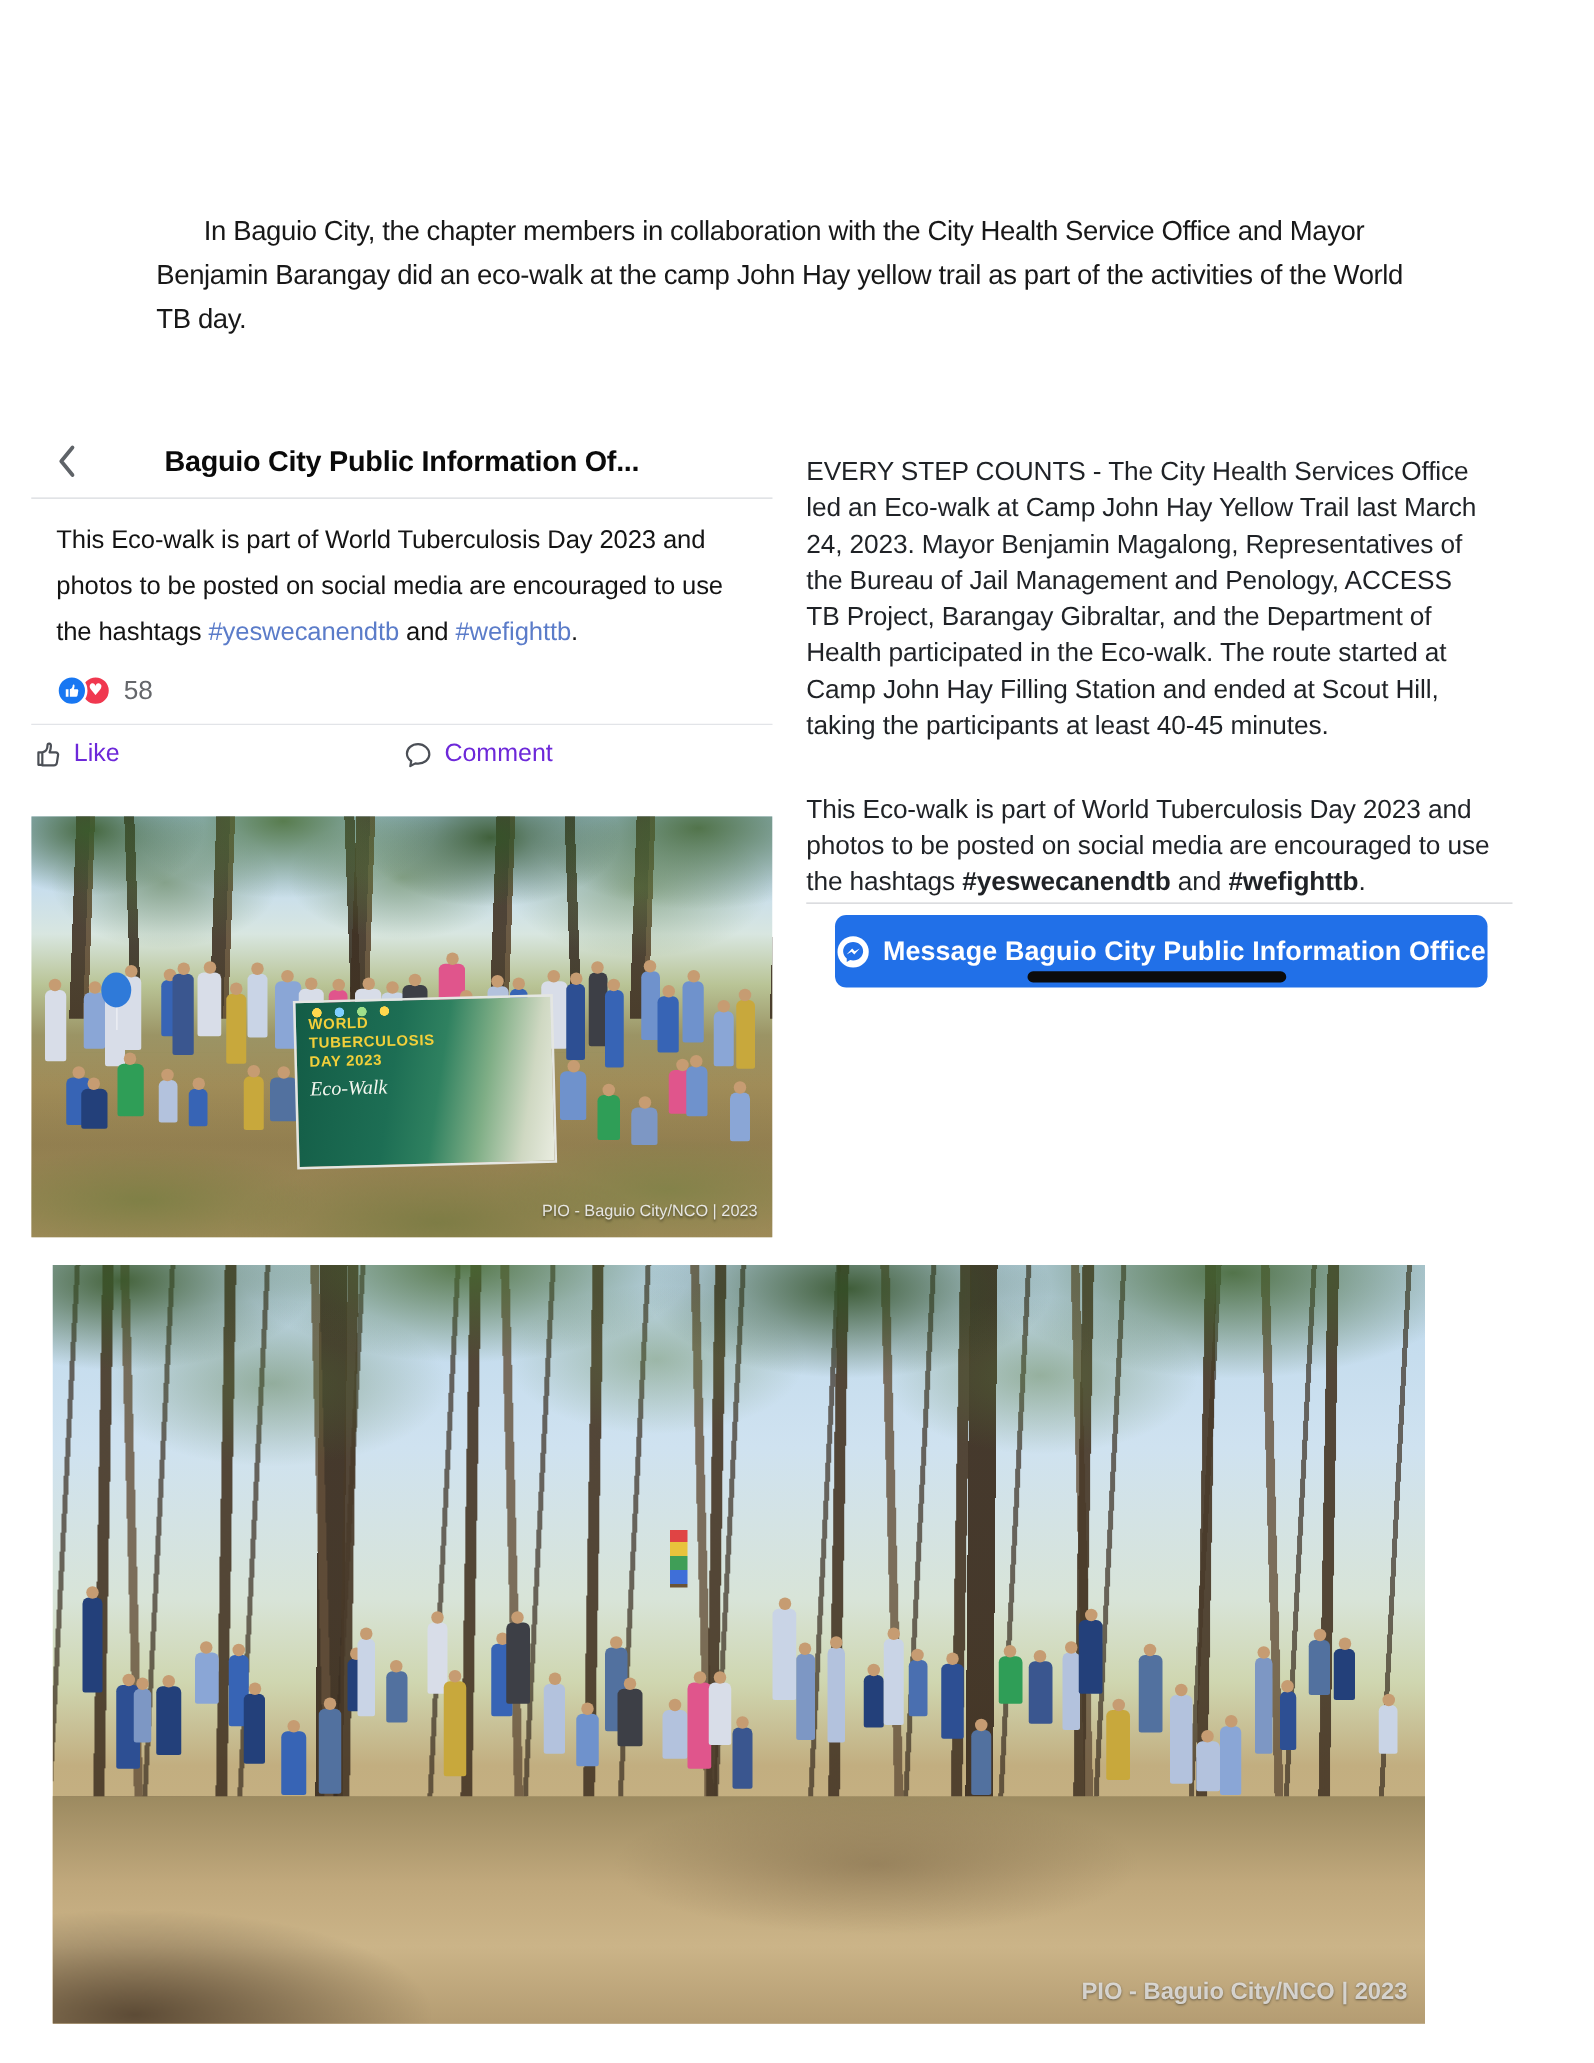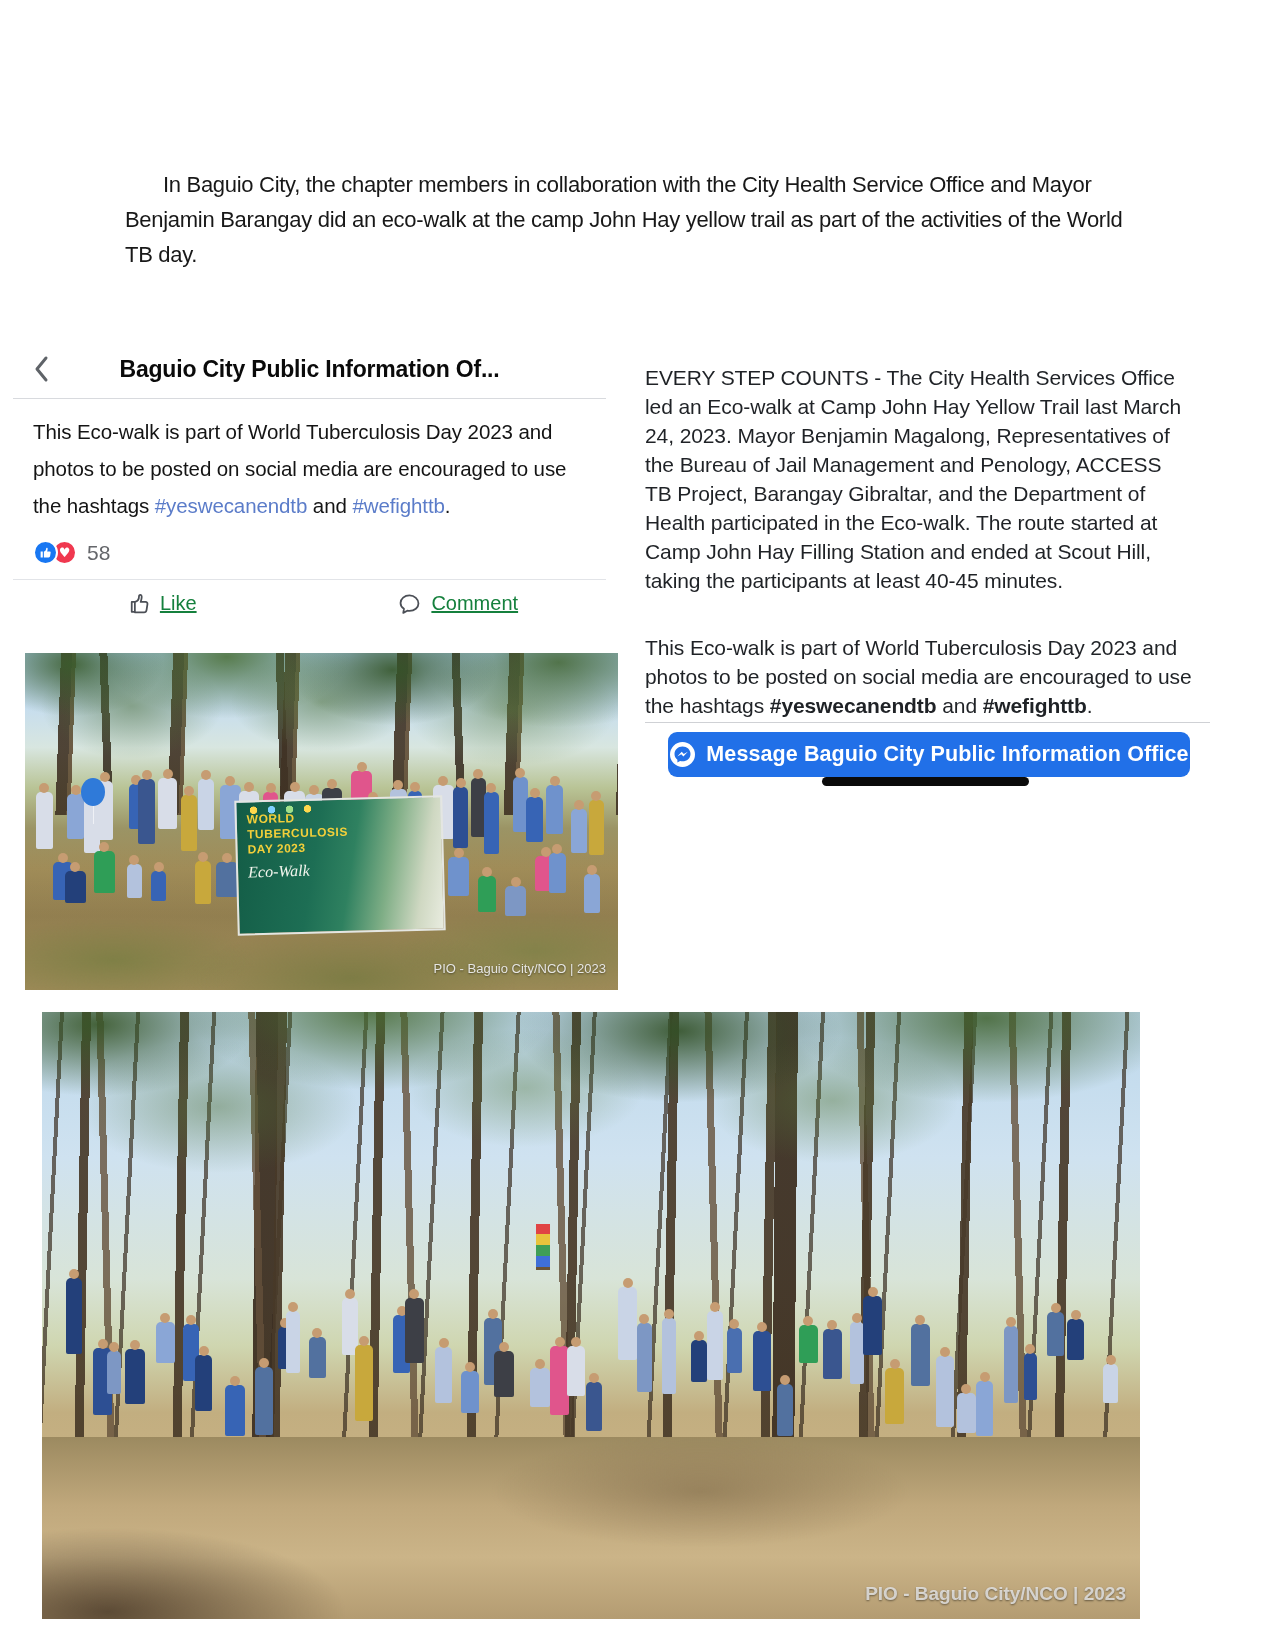--- a/index.html
+++ b/index.html
@@ -5,37 +5,37 @@
   html,body{margin:0;padding:0;background:#ffffff;}
   #page{position:relative;width:1275px;height:1650px;background:#fff;overflow:hidden;
         font-family:"Liberation Sans",sans-serif;color:#111;}
 
   
   .intro{position:absolute;left:125px;top:145px;width:1020px;
          font-size:22px;line-height:35px;letter-spacing:-0.3px;color:#181818;
          text-indent:38px;}
 
   
-  .fb{position:absolute;left:13px;top:340px;width:593px;}
+  .fb{position:absolute;left:25px;top:340px;width:593px;}
   .fb-header{position:relative;height:58px;display:flex;align-items:center;}
   .fb-back{position:absolute;left:16px;top:14px;width:26px;height:30px;cursor:pointer;}
   .fb-title{width:100%;text-align:center;font-weight:bold;font-size:23px;color:#0a0a0a;letter-spacing:-0.2px;}
   .fb-divider{height:1px;background:#d8dade;margin:0 -0px;}
   .fb-posttext{margin:14px 20px 0 20px;font-size:20.5px;line-height:37px;color:#141414;letter-spacing:-0.1px;}
   .link{color:#5b7cc9;text-decoration:none;cursor:pointer;}
   .fb-reactions{display:flex;align-items:center;margin:16px 20px 14px 20px;cursor:pointer;}
   .rx{width:25px;height:25px;border-radius:50%;display:flex;align-items:center;justify-content:center;
       border:2px solid #fff;box-sizing:border-box;}
   .rx-like{background:#1877f2;z-index:2;}
   .rx-love{background:#f0384f;margin-left:-6px;z-index:1;color:#fff;font-size:13px;
            font-family:"DejaVu Sans",sans-serif;line-height:1;}
   .rx-count{margin-left:10px;font-size:21px;color:#65676b;}
   .fb-actions{display:flex;height:46px;border-top:1px solid #e2e4e8;}
-  .fb-action{flex:1;display:flex;align-items:center;justify-content:center;gap:9px;
-             color:#15803d;font-size:20px;cursor:pointer;text-decoration:underline;}
+  .fb-action{flex:1;display:flex;align-items:center;gap:9px;
+             color:#6d28d9;font-size:20px;cursor:pointer;}
   .fb-action svg{display:block;}
 
   
   .photo{position:absolute;overflow:hidden;}
   .layer{position:absolute;}
   .caption{position:absolute;color:rgba(240,240,240,.92);
            text-shadow:0 1px 2px rgba(0,0,0,.45);font-family:"Liberation Sans",sans-serif;z-index:6;margin-left:24px;}
   .person{position:absolute;border-radius:5px 5px 2px 2px;z-index:2;}
   .person::before{content:'';position:absolute;top:-9px;left:50%;transform:translateX(-50%);
                   width:10px;height:10px;border-radius:50%;background:#c69c72;}
@@ -95,21 +95,21 @@
   .p2-sign{left:45%;top:35%;width:14px;height:46px;z-index:3;background:
      linear-gradient(180deg,#e04444 0 10px,#e8c33c 10px 21px,#3f9e57 21px 32px,#3f6fd8 32px 43px,#6b5436 43px 100%);}
 
   
   .article-p1{position:absolute;left:645px;top:342px;width:548px;
               font-size:21px;line-height:29px;color:#1f2226;letter-spacing:-0.1px;}
   .article-p2{position:absolute;left:645px;top:612px;width:548px;
               font-size:21px;line-height:29px;color:#1f2226;letter-spacing:-0.1px;}
   .b{font-weight:bold;}
   .article-divider{position:absolute;left:645px;top:722px;width:565px;height:1px;background:#cfd1d5;}
-  .msg-btn{position:absolute;left:668px;top:732px;width:522px;height:45px;background:#2170e8;
+  .msg-btn{position:absolute;left:668px;top:732px;width:522px;height:58px;background:#2170e8;
            border-radius:9px;display:flex;align-items:center;justify-content:center;gap:10px;
            color:#fff;font-weight:bold;font-size:21.5px;cursor:pointer;z-index:2;letter-spacing:.1px;}
   .home-indicator{position:absolute;left:822px;top:777px;width:207px;height:9px;border-radius:5px;
                   background:#0b0b0b;z-index:3;cursor:grab;}
 </style>
 </head>
 <body>
 
 <div id="page">
 

